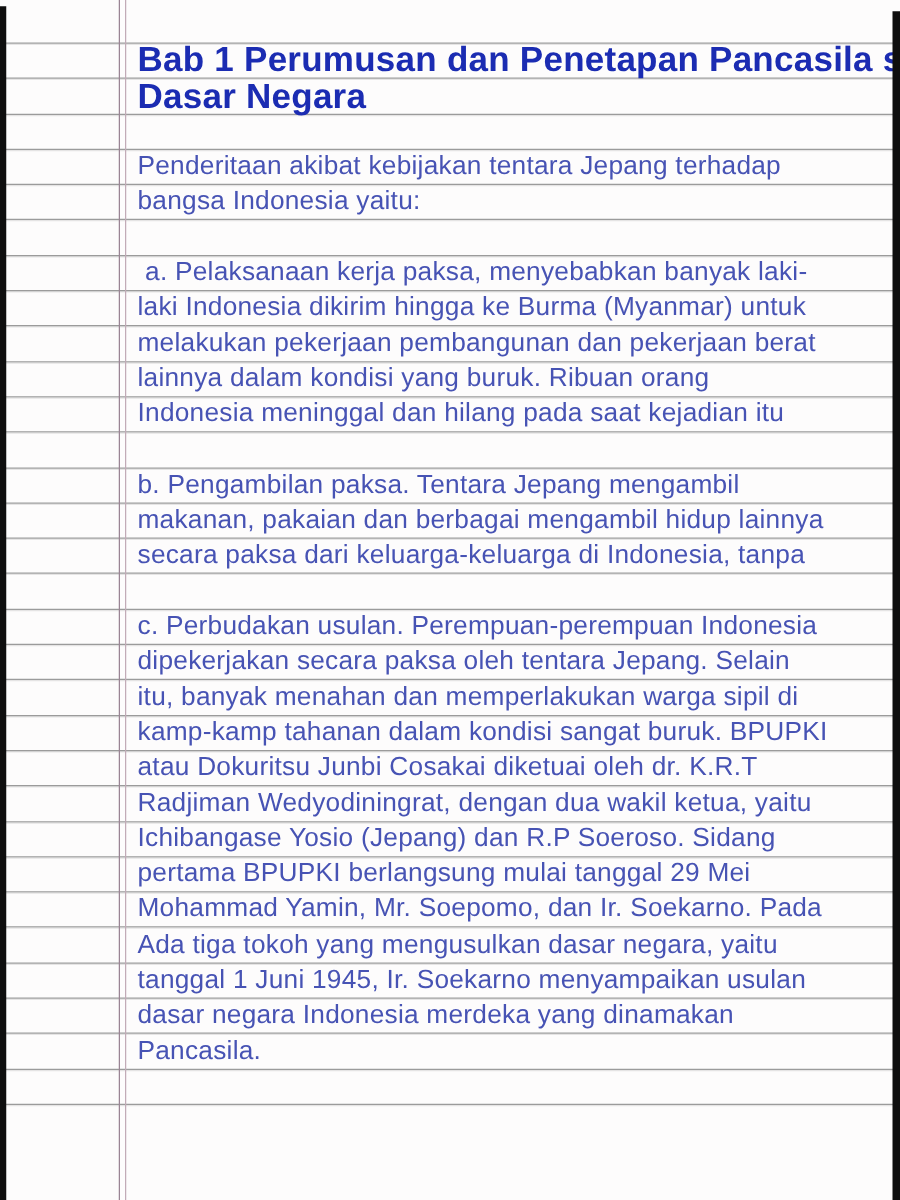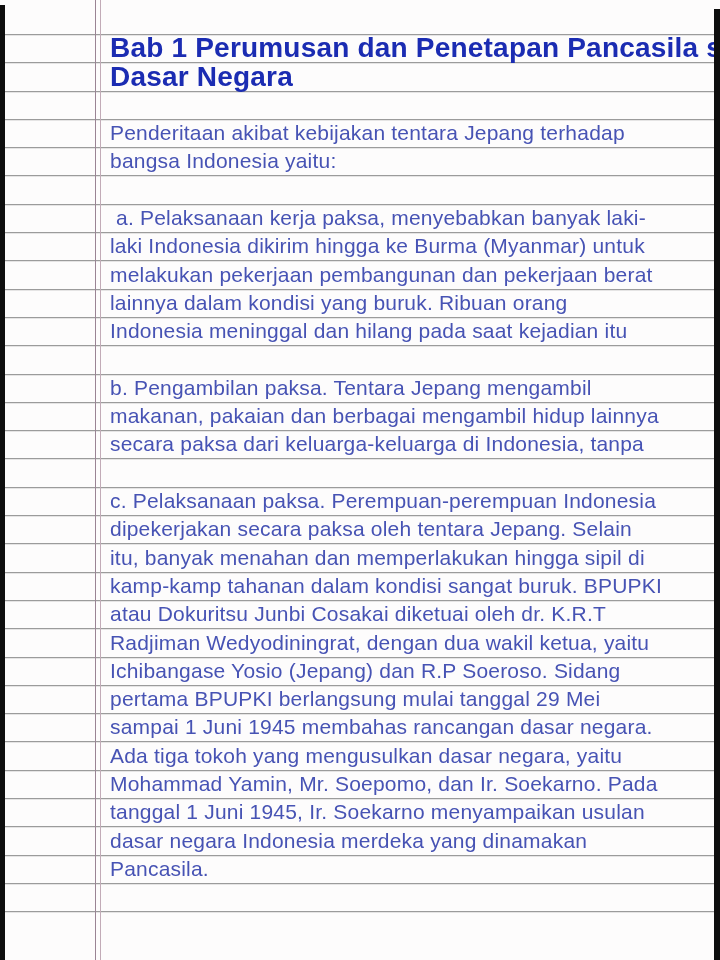--- a/index.html
+++ b/index.html
@@ -128,29 +128,29 @@
       <div class="row style-body">
         <span class="line-text">secara paksa dari keluarga-keluarga di Indonesia, tanpa</span>
       </div>
 
 
       <div class="row style-blank">
         <span class="line-text"></span>
       </div>
 
       <div class="row style-body">
-        <span class="line-text">c. Pelaksanaan paksa. Perempuan-perempuan Indonesia</span>
+        <span class="line-text">c. Perbudakan usulan. Perempuan-perempuan Indonesia</span>
       </div>
 
       <div class="row style-body">
         <span class="line-text">dipekerjakan secara paksa oleh tentara Jepang. Selain</span>
       </div>
 
       <div class="row style-body">
-        <span class="line-text">itu, banyak menahan dan memperlakukan hingga sipil di</span>
+        <span class="line-text">itu, banyak menahan dan memperlakukan warga sipil di</span>
       </div>
 
       <div class="row style-body">
         <span class="line-text">kamp-kamp tahanan dalam kondisi sangat buruk. BPUPKI</span>
       </div>
 
       <div class="row style-body">
         <span class="line-text">atau Dokuritsu Junbi Cosakai diketuai oleh dr. K.R.T</span>
       </div>
 
@@ -159,30 +159,27 @@
       </div>
 
       <div class="row style-body">
         <span class="line-text">Ichibangase Yosio (Jepang) dan R.P Soeroso. Sidang</span>
       </div>
 
       <div class="row style-body">
         <span class="line-text">pertama BPUPKI berlangsung mulai tanggal 29 Mei</span>
       </div>
 
+
       <div class="row style-body">
-        <span class="line-text">sampai 1 Juni 1945 membahas rancangan dasar negara.</span>
+        <span class="line-text">Mohammad Yamin, Mr. Soepomo, dan Ir. Soekarno. Pada</span>
       </div>
 
       <div class="row style-body">
         <span class="line-text">Ada tiga tokoh yang mengusulkan dasar negara, yaitu</span>
-      </div>
-
-      <div class="row style-body">
-        <span class="line-text">Mohammad Yamin, Mr. Soepomo, dan Ir. Soekarno. Pada</span>
       </div>
 
       <div class="row style-body">
         <span class="line-text">tanggal 1 Juni 1945, Ir. Soekarno menyampaikan usulan</span>
       </div>
 
       <div class="row style-body">
         <span class="line-text">dasar negara Indonesia merdeka yang dinamakan</span>
       </div>
 

